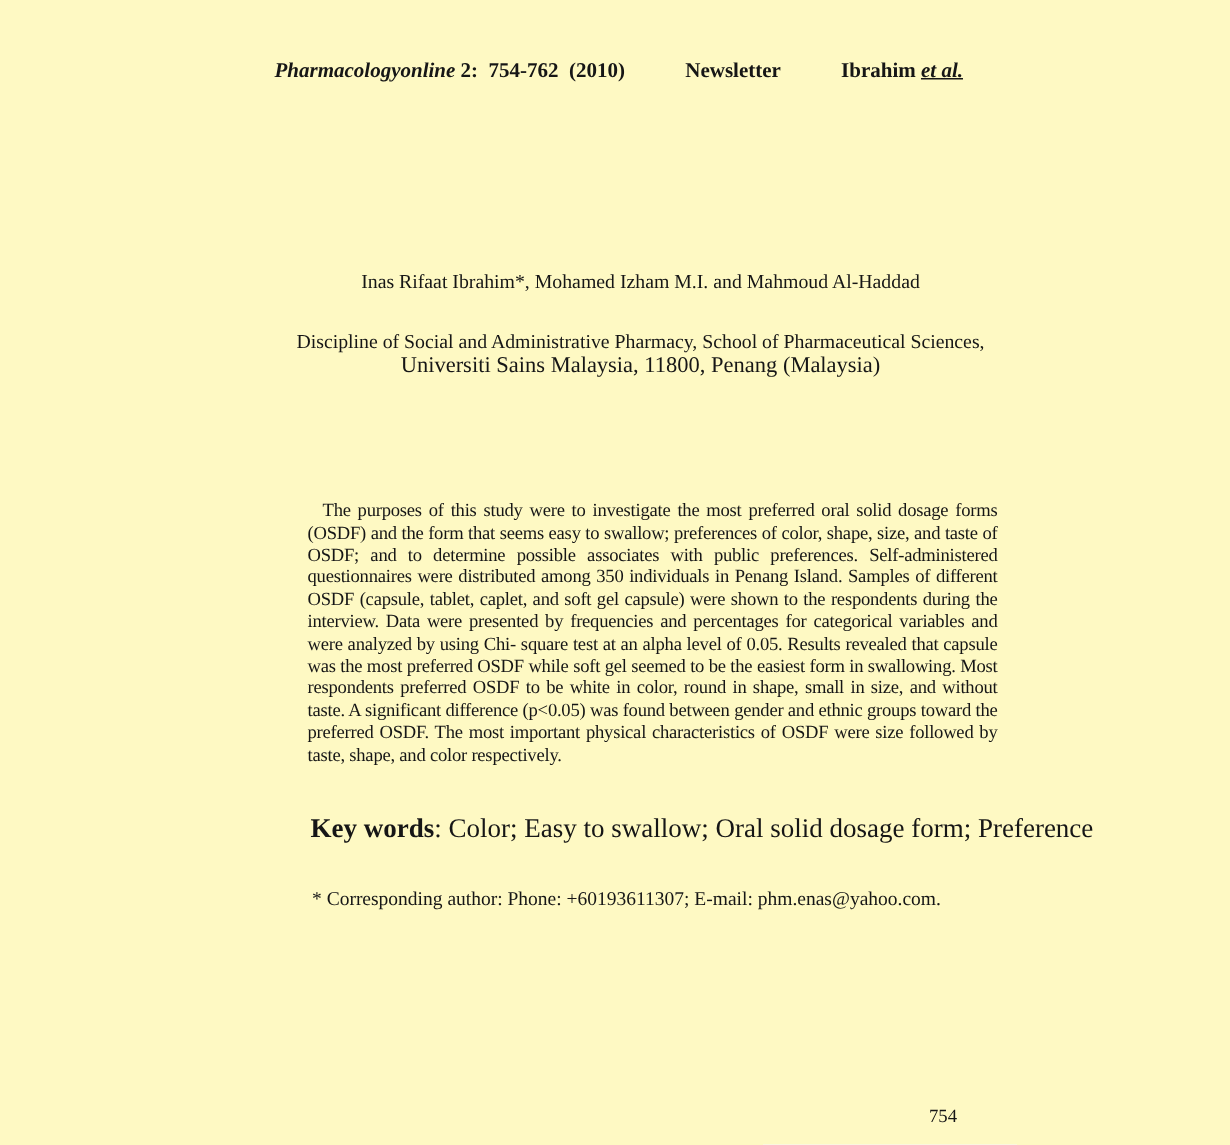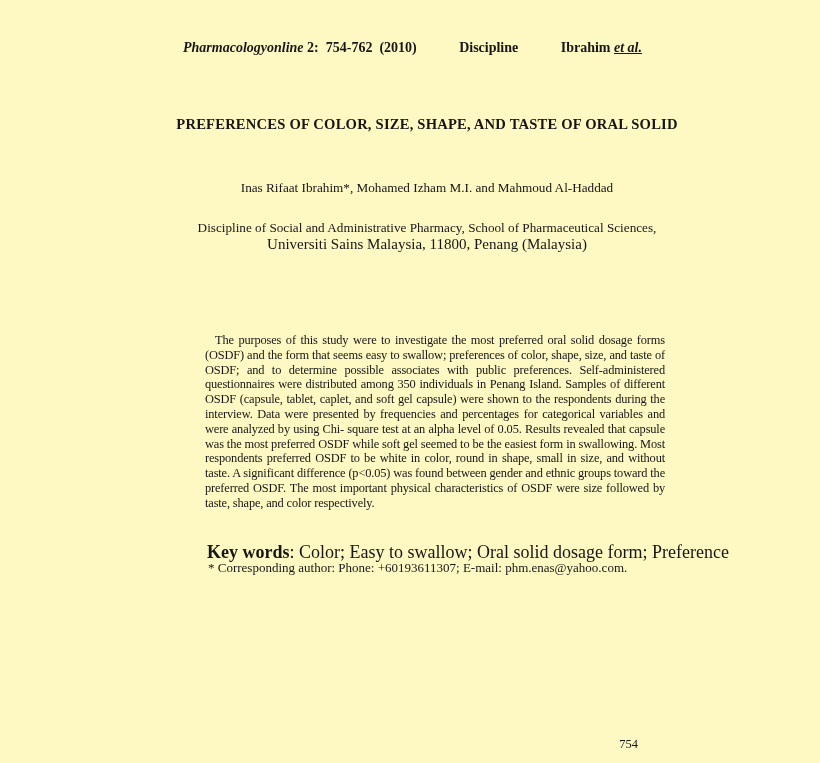--- a/index.html
+++ b/index.html
@@ -66,44 +66,43 @@
   }
   .keywords {
     position: absolute;
     top: 542px;
     left: 207px;
     font-size: 18px;
   }
   .keywords .kw-label { font-weight: bold; }
   .footnote {
     position: absolute;
-    top: 560px;
+    top: 591px;
     left: 208px;
     font-size: 13px;
   }
   .page-number {
     position: absolute;
     top: 710px;
     right: 182px;
     font-size: 12.5px;
     margin-top: 27px;
   }
 </style>
 </head>
 <body>
 
 <div class="canvas">
 
   <div class="running-head">
     <span><span class="journal-name">Pharmacologyonline</span><span> 2:  754-762  (2010)</span></span>
-    <span>Discipline</span>
+    <span>Newsletter</span>
     <span><span>Ibrahim </span><span class="et-al">et al.</span></span>
   </div>
 
-  <div class="centered title-line title-1">PREFERENCES OF COLOR, SIZE, SHAPE, AND TASTE OF ORAL SOLID</div>
 
   <div class="centered affil-1">Discipline of Social and Administrative Pharmacy, School of Pharmaceutical Sciences,</div>
 
   <div class="centered authors">Inas Rifaat Ibrahim*, Mohamed Izham M.I. and Mahmoud Al-Haddad</div>
   <div class="centered affil-2">Universiti Sains Malaysia, 11800, Penang (Malaysia)</div>
 
 
   <div class="abstract">The purposes of this study were to investigate the most preferred oral solid dosage forms (OSDF) and the form that seems easy to swallow; preferences of color, shape, size, and taste of OSDF; and to determine possible associates with public preferences. Self-administered questionnaires were distributed among 350 individuals in Penang Island. Samples of different OSDF (capsule, tablet, caplet, and soft gel capsule) were shown to the respondents during the interview. Data were presented by frequencies and percentages for categorical variables and were analyzed by using Chi- square test at an alpha level of 0.05. Results revealed that capsule was the most preferred OSDF while soft gel seemed to be the easiest form in swallowing. Most respondents preferred OSDF to be white in color, round in shape, small in size, and without taste. A significant difference (p&lt;0.05) was found between gender and ethnic groups toward the preferred OSDF. The most important physical characteristics of OSDF were size followed by taste, shape, and color respectively.</div>
 
   <div class="keywords">

